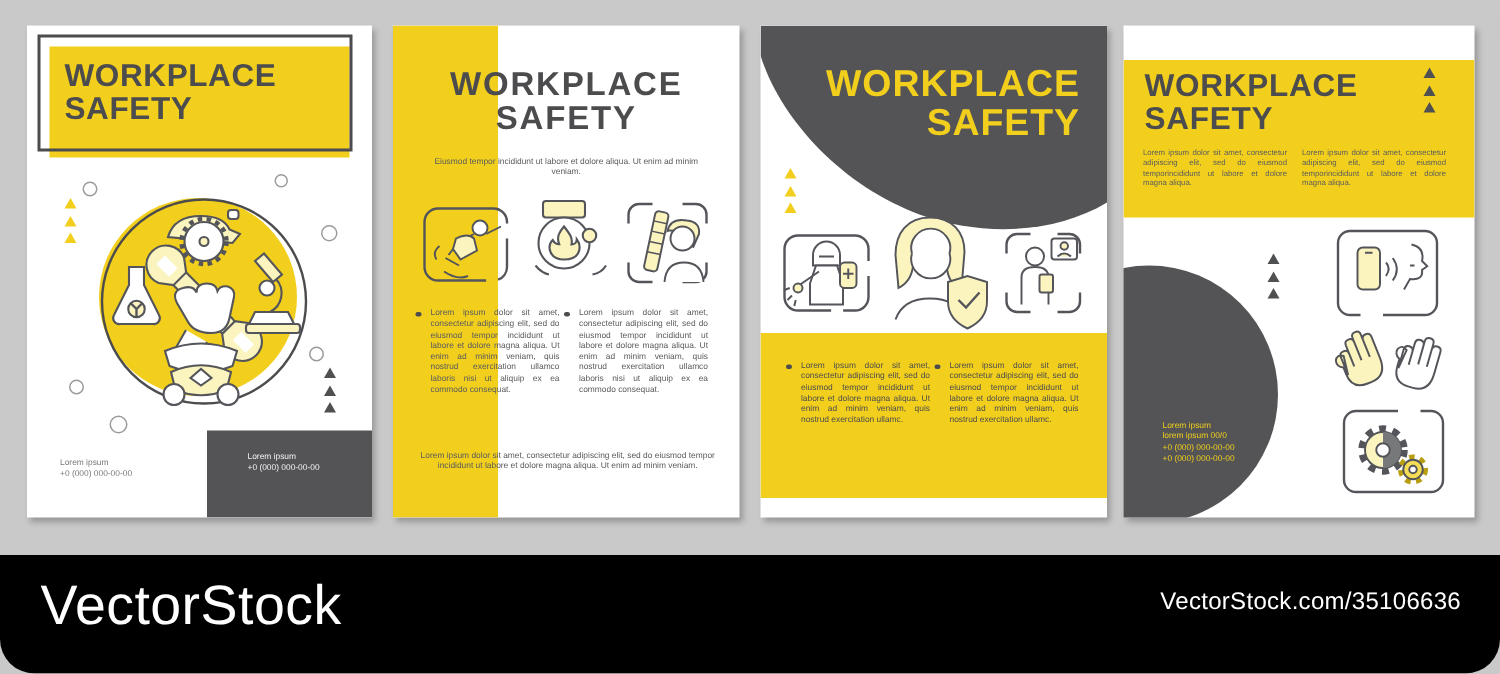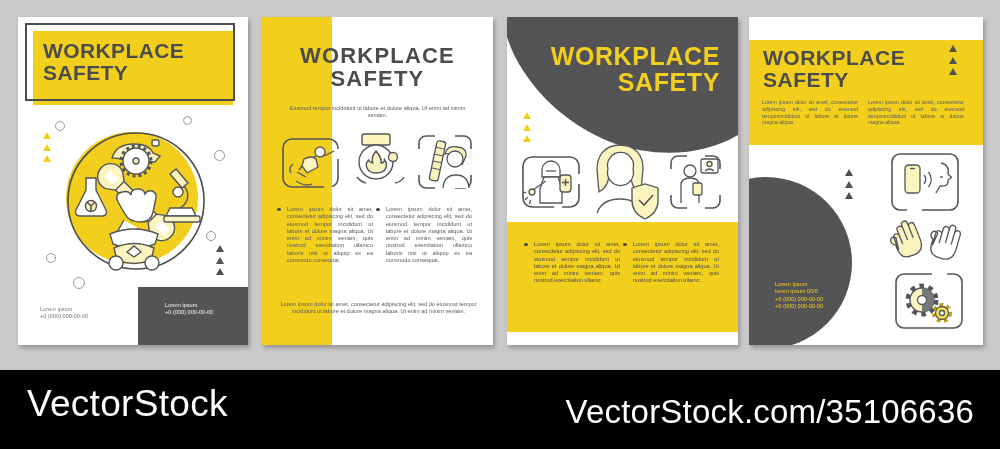--- a/index.html
+++ b/index.html
@@ -1,37 +1,37 @@
 <!DOCTYPE html>
 <html><head>
 <meta charset="utf-8">
 <style>
   html,body{margin:0;padding:0;background:#c9c9c9;}
   .stage{position:relative;width:1000px;height:449px;background:#c9c9c9;overflow:hidden;
-         font-family:"Liberation Sans",sans-serif;}
+         font-family:"Liberation Sans",sans-serif;border-radius:23px;}
   .page{position:absolute;top:17px;height:328px;background:#fff;overflow:hidden;
         box-shadow:2px 3px 4px rgba(0,0,0,.25);}
   #p1{left:18px;width:230px;}
   #p2{left:262px;width:231px;}
   #p3{left:507px;width:231px;}
   #p4{left:749px;width:234px;}
   .abs{position:absolute;}
   .title{font-weight:bold;color:#4c4c4e;letter-spacing:.4px;line-height:1.04;}
   .micro{font-size:5.6px;line-height:1.3;color:#5a5b5d;}
   .just{text-align:justify;}
   .dot{position:absolute;left:0;top:1.5px;width:3.6px;height:3.6px;border-radius:50%;background:#4c4c4e;}
   .btxt{margin-left:10px;display:block;}
   .tri{width:0;height:0;border-left:4.5px solid transparent;border-right:4.5px solid transparent;}
   .tri-y{border-bottom:7px solid #f2cf1d;}
   .tri-d{border-bottom:7.5px solid #4f5052;}
   .tristack .tri{margin-bottom:4.5px;}
   .circ{position:absolute;border:1.2px solid #9b9b9d;border-radius:50%;}
   .wm{position:absolute;left:0;top:370px;width:1000px;height:95px;background:#000;}
   .wm-brand{position:absolute;left:27px;top:13px;color:#fff;font-size:37px;letter-spacing:.3px;}
-  .wm-url{position:absolute;right:26px;top:23px;color:#fff;font-size:33px;letter-spacing:.2px;}
+  .wm-url{position:absolute;right:26px;top:23px;color:#fff;font-size:16px;letter-spacing:.2px;}
   svg{display:block;}
 </style>
 </head>
 <body>
 
 <div class="stage">
 
   <div class="page" id="p1">
     <div class="abs" style="left:7px;top:6px;width:206px;height:74px;border:2px solid #4c4c4e;z-index:3;"></div>
     <div class="abs" style="left:15px;top:14px;width:200px;height:74px;background:#f2cf1d;z-index:2;"></div>

